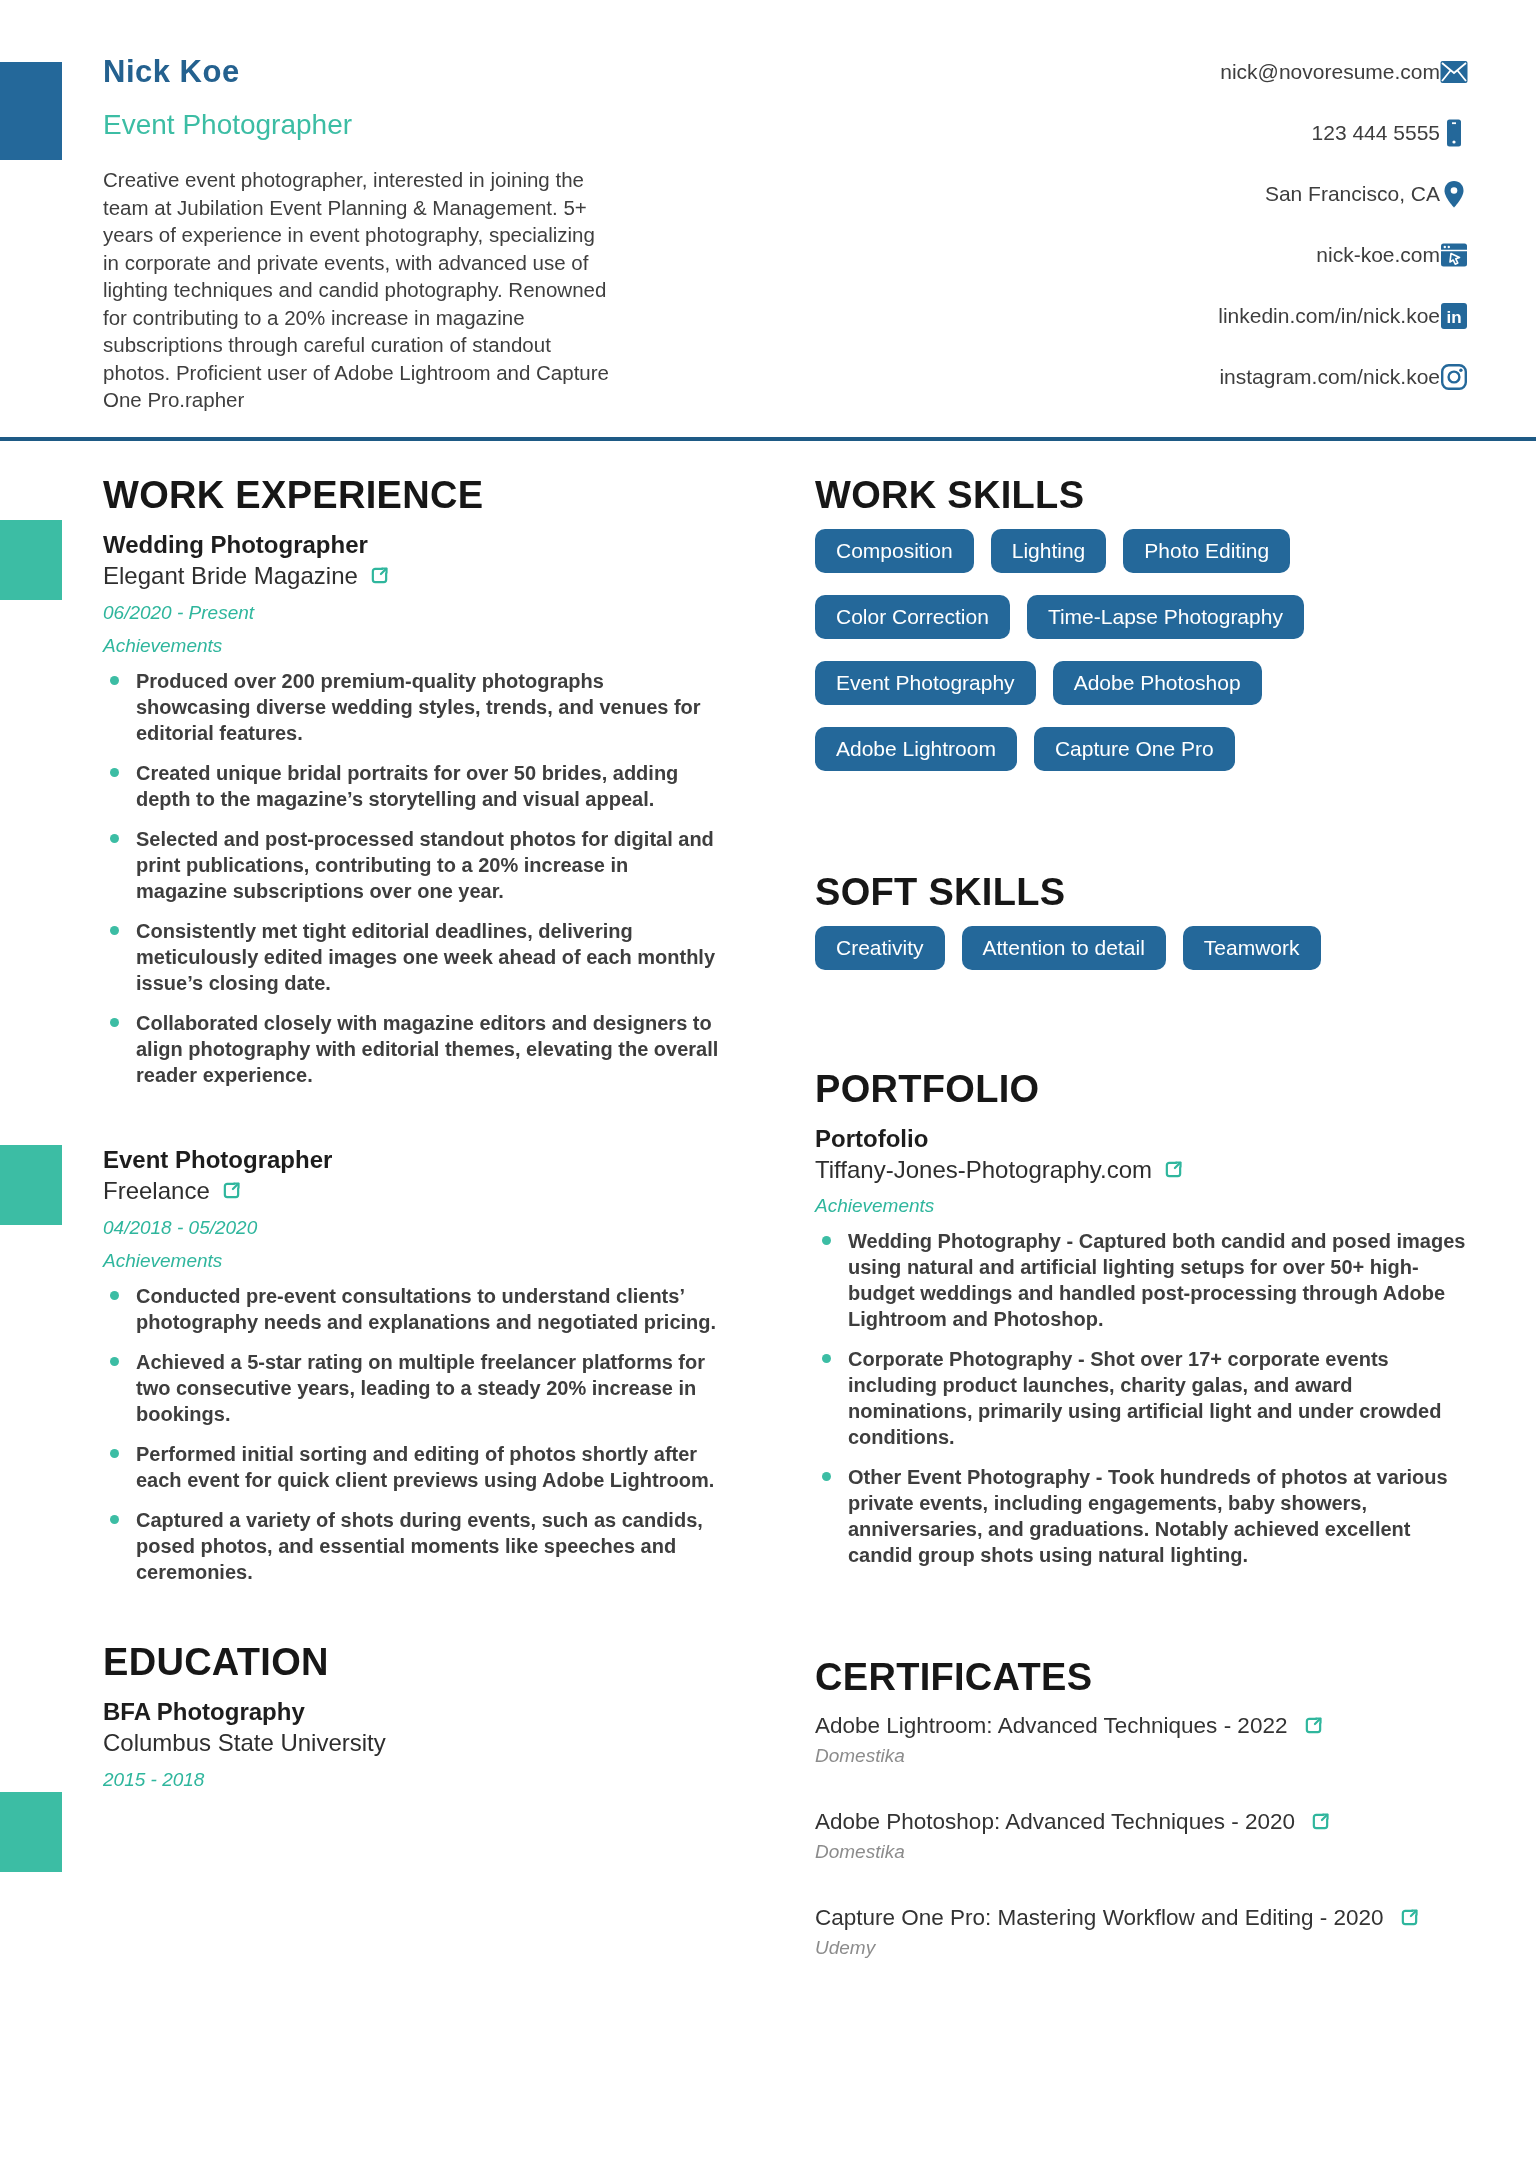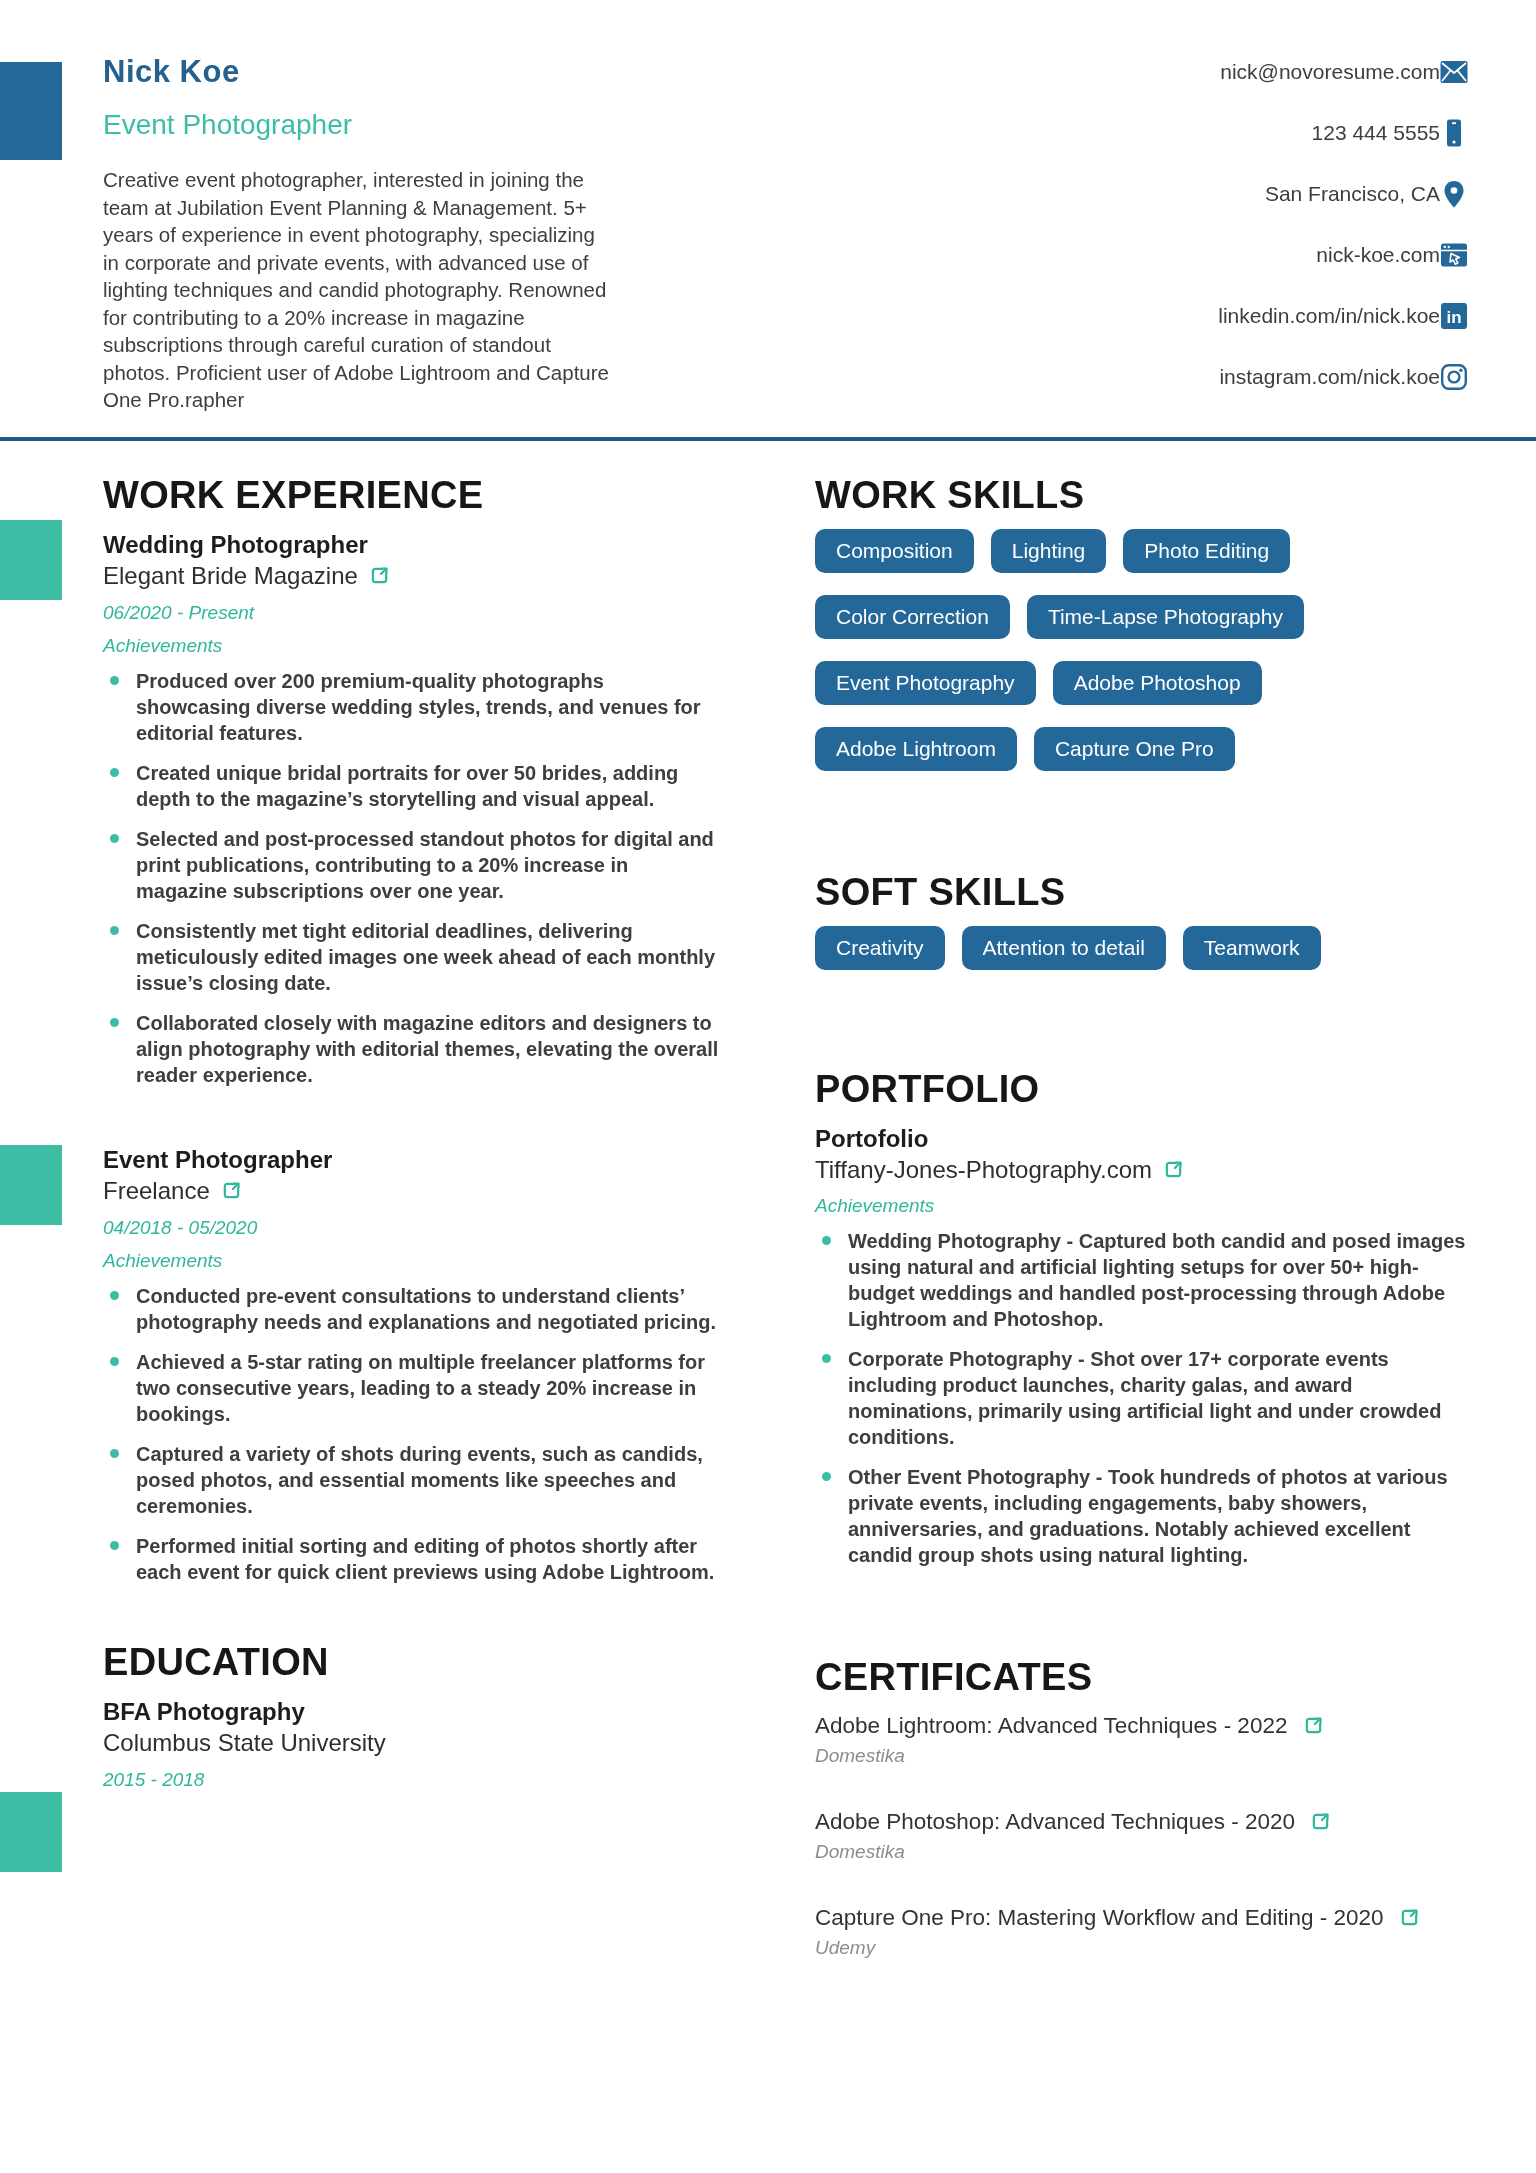--- a/index.html
+++ b/index.html
@@ -165,22 +165,22 @@
           <span>Freelance</span>
           <svg class="link-icon" viewBox="0 0 20 20">
               <use href="#ic-link"></use>
             </svg>
         </div>
         <div class="dates">04/2018 - 05/2020</div>
         <div class="ach-label">Achievements</div>
         <ul class="bullets">
           <li>Conducted pre-event consultations to understand clients’ photography needs and explanations and negotiated pricing.</li>
           <li>Achieved a 5-star rating on multiple freelancer platforms for two consecutive years, leading to a steady 20% increase in bookings.</li>
+          <li>Performed initial sorting and editing of photos shortly after each event for quick client previews using Adobe Lightroom.</li>
           <li>Captured a variety of shots during events, such as candids, posed photos, and essential moments like speeches and ceremonies.</li>
-          <li>Performed initial sorting and editing of photos shortly after each event for quick client previews using Adobe Lightroom.</li>
         </ul>
       </div>
     </section>
 
     <section class="education">
       <h2 class="section">EDUCATION</h2>
       <div class="entry-title">BFA Photography</div>
       <div class="entry-sub">
         <span>Columbus State University</span>
       </div>

